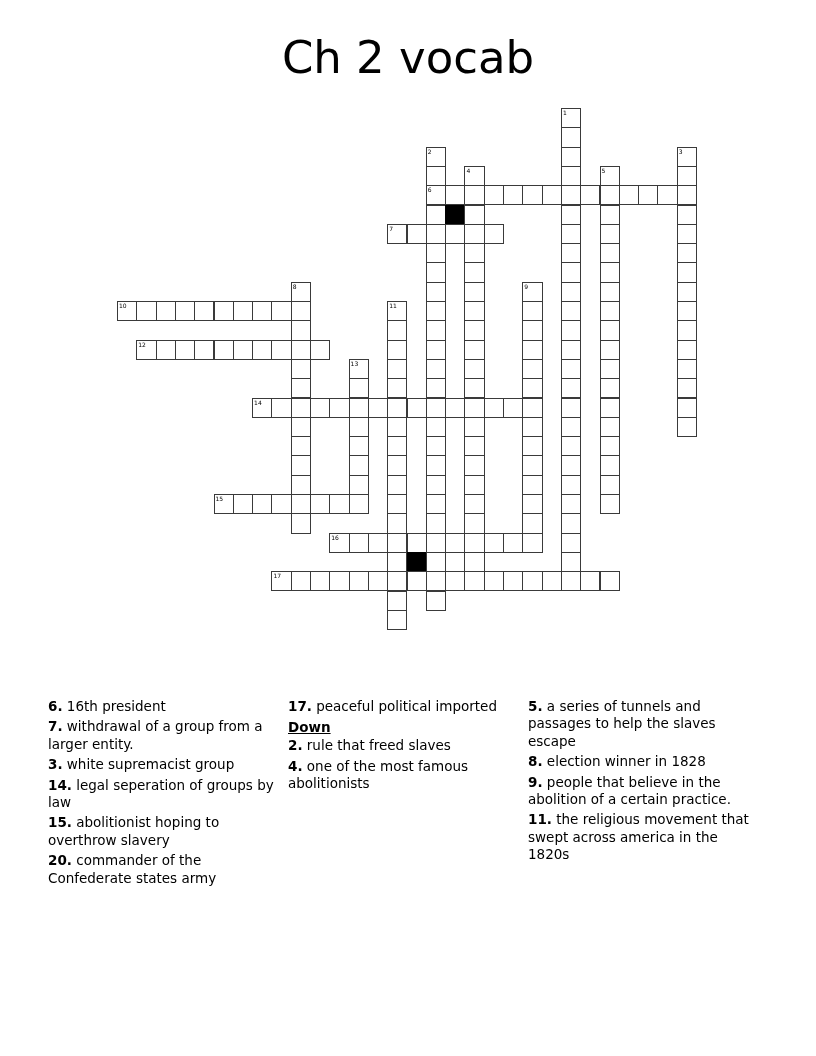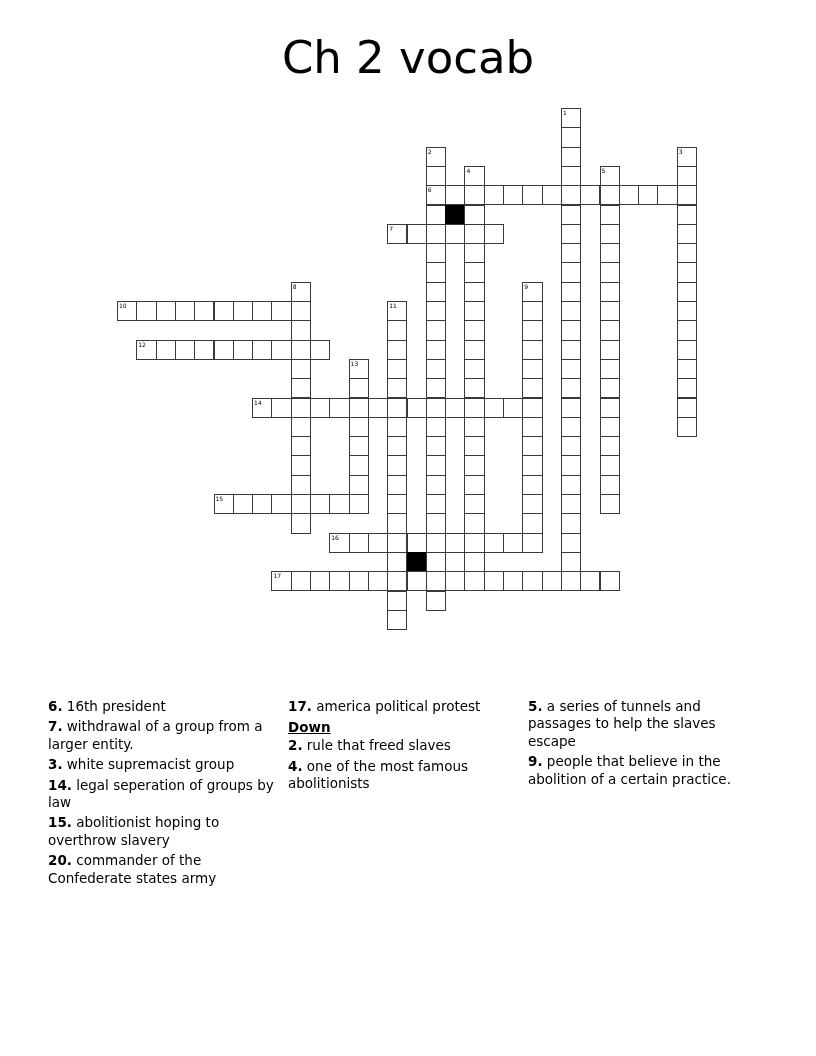--- a/index.html
+++ b/index.html
@@ -354,23 +354,25 @@
 
   <div class="clue-col" id="clue-col-1">
       <div class="clue"><span class="cnum">6.</span><span class="ctext"> 16th president</span></div>
       <div class="clue"><span class="cnum">7.</span><span class="ctext"> withdrawal of a group from a larger entity.</span></div>
       <div class="clue"><span class="cnum">3.</span><span class="ctext"> white supremacist group</span></div>
       <div class="clue"><span class="cnum">14.</span><span class="ctext"> legal seperation of groups by law</span></div>
       <div class="clue"><span class="cnum">15.</span><span class="ctext"> abolitionist hoping to overthrow slavery</span></div>
       <div class="clue"><span class="cnum">20.</span><span class="ctext"> commander of the Confederate states army</span></div>
     </div>
   <div class="clue-col" id="clue-col-2">
-      <div class="clue"><span class="cnum">17.</span><span class="ctext"> america political protest</span></div>
+      <div class="clue"><span class="cnum">17.</span><span class="ctext"> peaceful political imported</span></div>
       <div class="clue-heading">Down</div>
       <div class="clue"><span class="cnum">2.</span><span class="ctext"> rule that freed slaves</span></div>
       <div class="clue"><span class="cnum">4.</span><span class="ctext"> one of the most famous abolitionists</span></div>
     </div>
   <div class="clue-col" id="clue-col-3">
       <div class="clue"><span class="cnum">5.</span><span class="ctext"> a series of tunnels and passages to help the slaves escape</span></div>
+      <div class="clue"><span class="cnum">8.</span><span class="ctext"> election winner in 1828</span></div>
       <div class="clue"><span class="cnum">9.</span><span class="ctext"> people that believe in the abolition of a certain practice.</span></div>
+      <div class="clue"><span class="cnum">11.</span><span class="ctext"> the religious movement that swept across america in the 1820s</span></div>
     </div>
 
 </div>
 
 </body></html>

